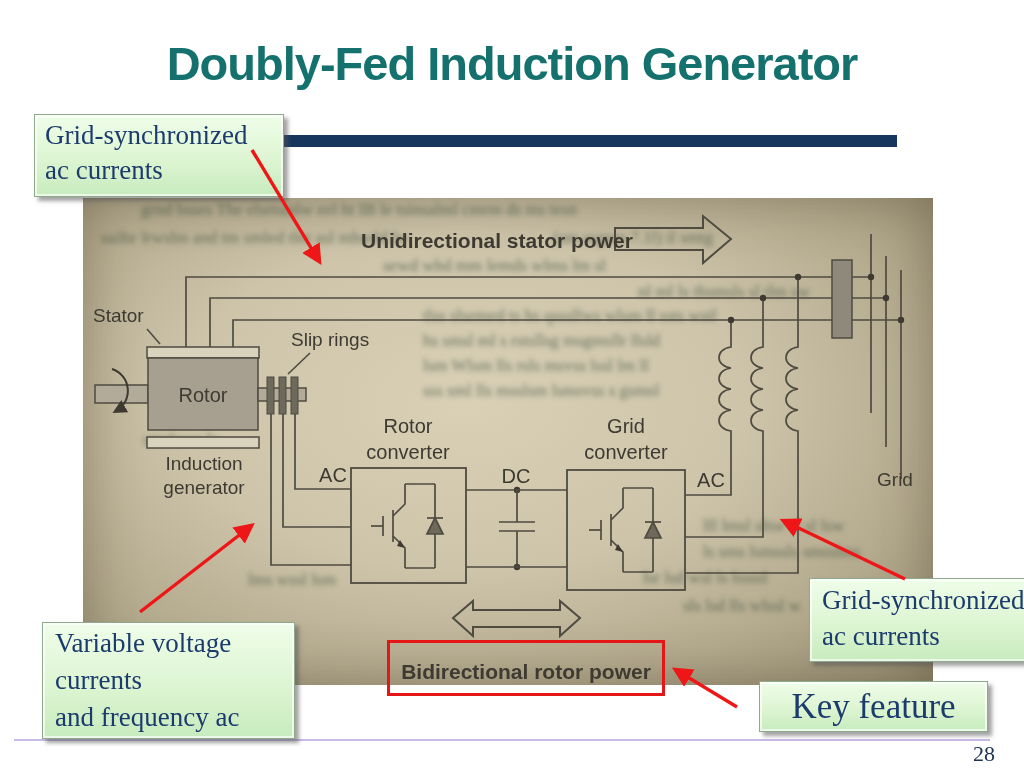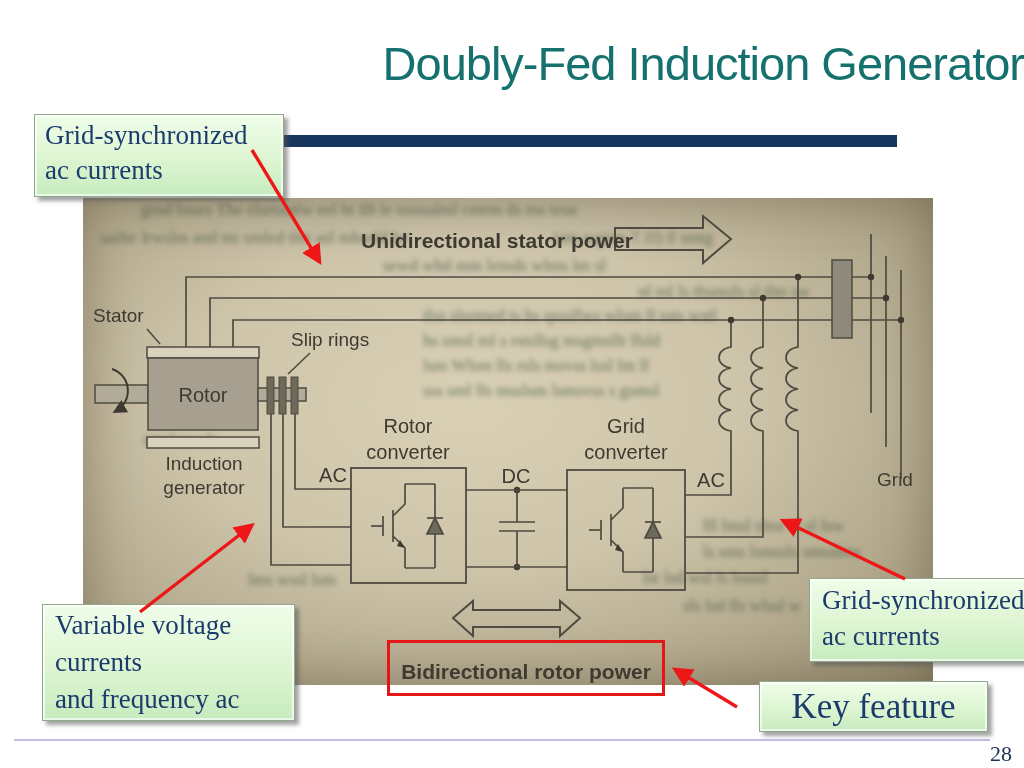--- a/index.html
+++ b/index.html
@@ -2,22 +2,22 @@
 <html><head>
 <meta charset="utf-8">
 <style>
   html,body{margin:0;padding:0;}
   body{
     width:1024px;height:768px;position:relative;overflow:hidden;
     background:#ffffff;font-family:"Liberation Sans",sans-serif;
   }
   
   .slide-title{
-    position:absolute;left:0;top:36px;width:1024px;text-align:right;
-    font-family:"Liberation Sans",sans-serif;font-weight:normal;
+    position:absolute;left:0;top:36px;width:1024px;text-align:center;
+    font-family:"Liberation Sans",sans-serif;font-weight:bold;
     font-size:47px;letter-spacing:-1px;color:#15716d;
   }
   .title-bar{
     position:absolute;left:115px;top:135px;width:782px;height:12px;
     background:#17365d;
   }
   
   .photo{
     position:absolute;left:83px;top:198px;width:850px;height:487px;
     background:radial-gradient(ellipse at 45% 42%, #d9d0b6 0%, #cdc4aa 42%, #b4aa8e 72%, #968c70 100%);
@@ -37,26 +37,26 @@
     border:3px solid #e51616;
   }
   .callout{
     position:absolute;
     background:linear-gradient(180deg,#effde9 0%,#ddf5d2 55%,#c7ebbe 100%);
     border:1px solid #8fa98b;
     box-shadow:4px 4px 4px rgba(85,85,85,.55), inset 0 0 0 2px rgba(255,255,255,.65);
     color:#1c3b6d;font-family:"Liberation Serif",serif;margin-left:24px;
   }
   .co-1{left:10px;top:114px;width:238px;height:78px;font-size:27px;line-height:35px;padding:3px 0 0 10px;}
-  .co-2{left:18px;top:604px;width:239px;height:113px;font-size:27px;line-height:37px;padding:2px 0 0 12px;}
+  .co-2{left:18px;top:622px;width:239px;height:113px;font-size:27px;line-height:37px;padding:2px 0 0 12px;}
   .co-3{left:785px;top:578px;width:237px;height:79px;font-size:27px;line-height:36px;padding:3px 0 0 12px;}
   .co-4{left:735px;top:681px;width:227px;height:49px;font-size:35px;line-height:49px;text-align:center;}
   .arrows{position:absolute;left:0;top:0;z-index:30;pointer-events:none;}
   .page-num{
-    position:absolute;right:12px;top:741px;
+    position:absolute;right:29px;top:741px;
     font-family:"Liberation Serif",serif;font-size:22px;color:#1d3050;text-align:right;
   }
   .footer-line{
     position:absolute;left:14px;top:739px;width:976px;height:2px;
     background:#b4a4e0;opacity:.75;
   }
   .z2{z-index:2}.z3{z-index:3}
 </style>
 </head>
 <body>

